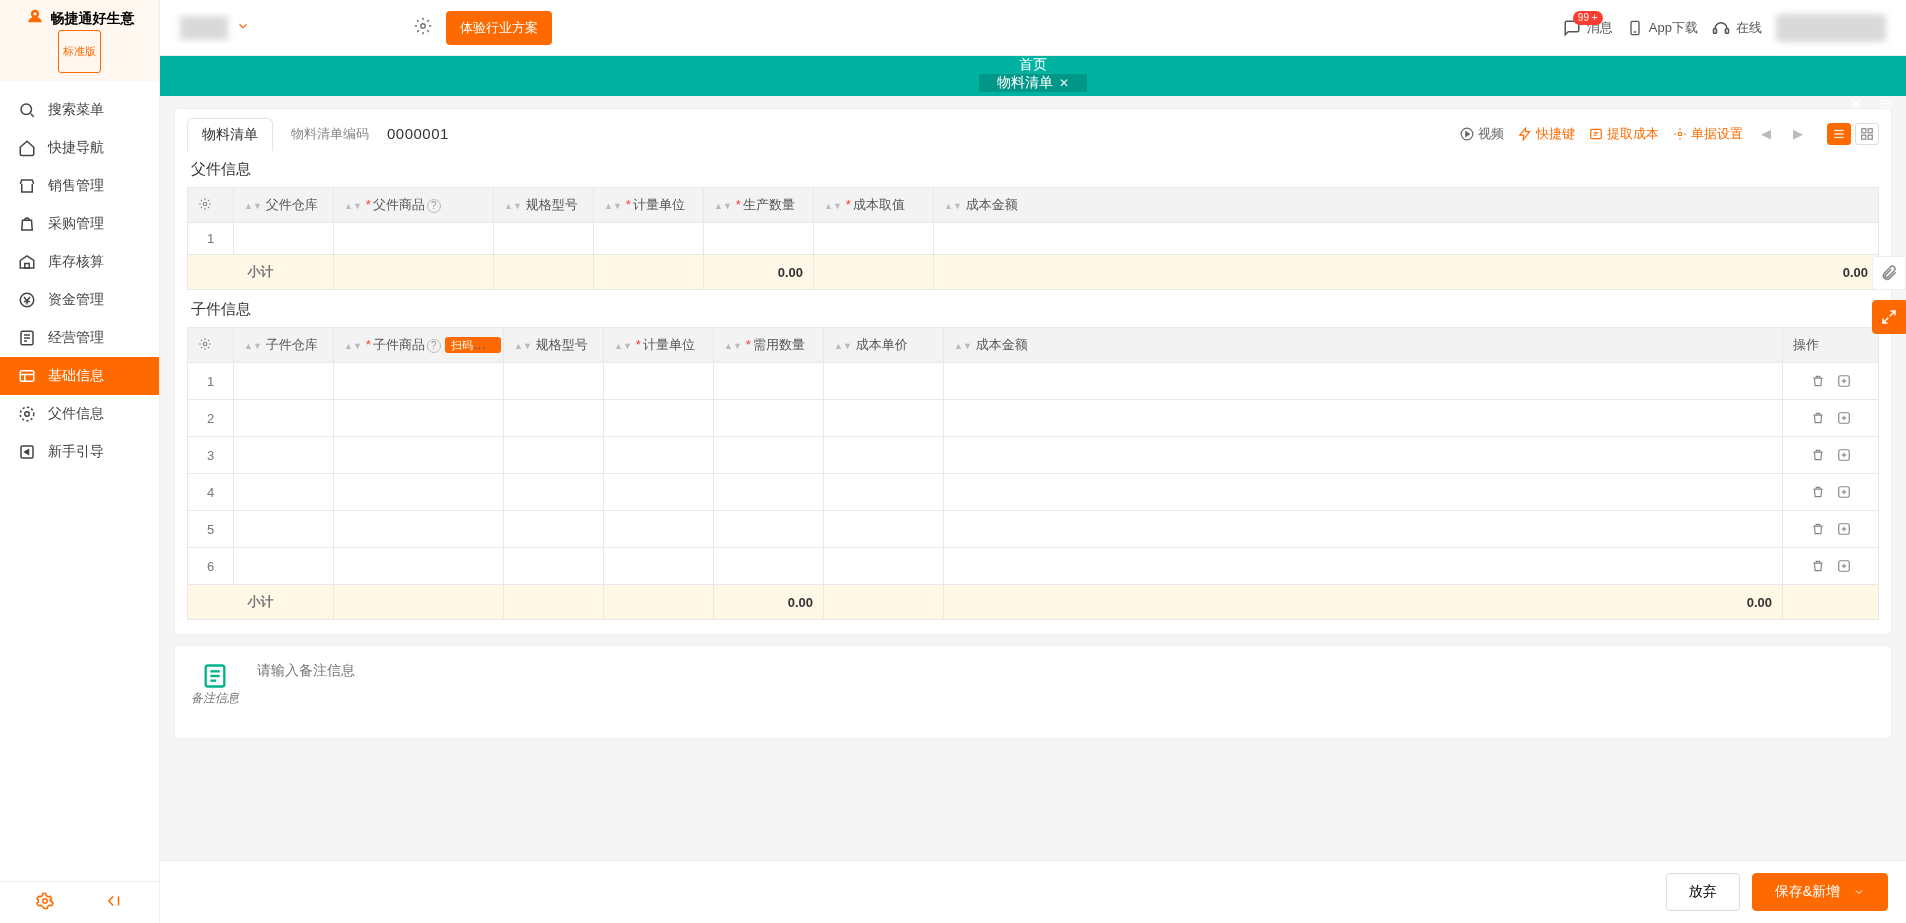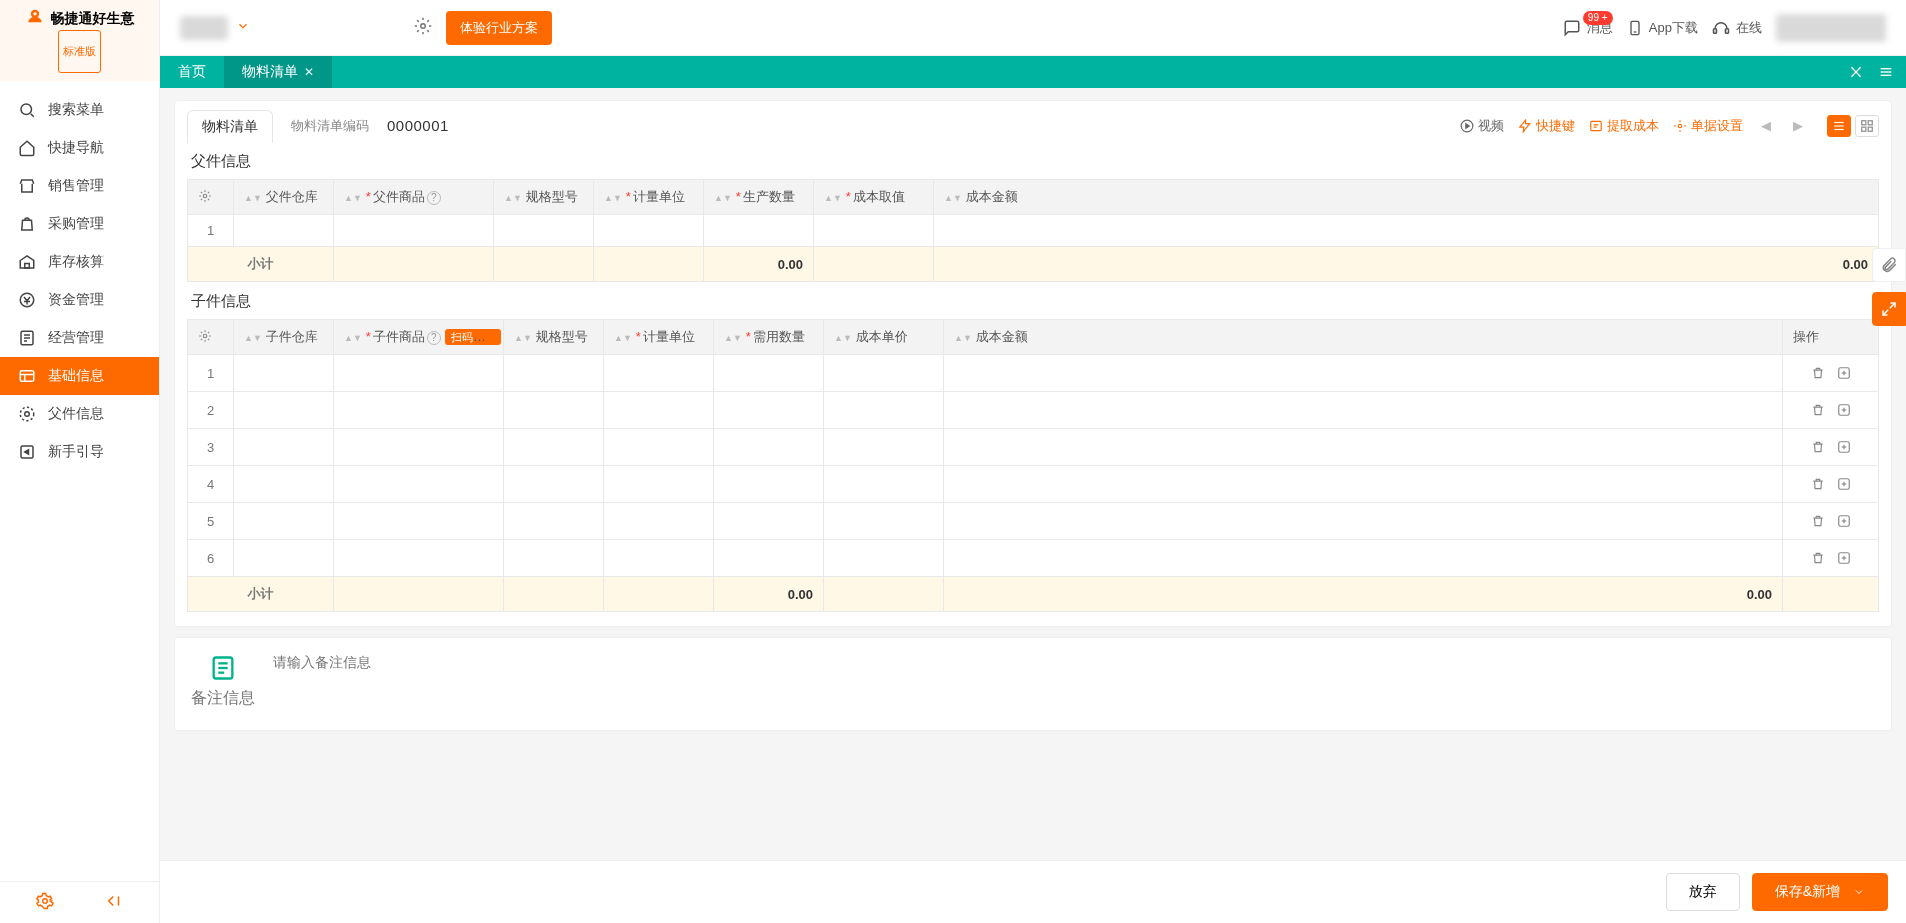--- a/index.html
+++ b/index.html
@@ -24,25 +24,25 @@
 
 
 .topbar { height: 56px; background: #fff; display: flex; align-items: center; padding: 0 20px; gap: 14px; border-bottom: 1px solid #eee; }
 .org-select { display: flex; align-items: center; gap: 8px; min-width: 220px; cursor: pointer; }
 .org-blur { width: 48px; height: 24px; background: #d9d9d9; filter: blur(3px); border-radius: 3px; }
 .chevron { color: #ff6a00; }
 .gear { color: #777; cursor: pointer; }
 .exp-btn { background: #ff6a00; color: #fff; border: none; padding: 8px 14px; border-radius: 4px; cursor: pointer; font-size: 13px; }
 .topbar-spacer { flex: 1; }
 .tb-item { display: flex; align-items: center; gap: 6px; color: #555; cursor: pointer; position: relative; }
-.badge { position: absolute; top: -8px; left: 20px; background: #ff3b30; color: #fff; font-size: 10px; border-radius: 10px; padding: 0 5px; line-height: 14px; }
+.badge { position: absolute; top: -8px; left: 10px; background: #ff3b30; color: #fff; font-size: 10px; border-radius: 10px; padding: 0 5px; line-height: 14px; }
 .avatar-blur { width: 110px; height: 28px; background: #d9d9d9; filter: blur(3px); border-radius: 4px; }
 
 
-.tabsrow { height: 32px; background: #00b3a1; display: flex; align-items: center; color: #fff; position: relative; }
+.tabsrow { height: 40px; background: #00b3a1; display: flex; align-items: center; color: #fff; position: relative; flex-direction: column; }
 .tab { padding: 0 18px; height: 100%; display: flex; align-items: center; gap: 6px; cursor: pointer; font-size: 14px; }
 .tab.home { background: #00b3a1; }
 .tab.active { background: #009688; }
 .tab-close { font-size: 12px; opacity: .9; }
 .tabs-right { margin-left: auto; display: flex; align-items: center; gap: 6px; padding-right: 8px; }
 .tabs-right .sq { width: 24px; height: 24px; display: inline-flex; align-items: center; justify-content: center; cursor: pointer; }
 
 
 .content { flex: 1; overflow: auto; padding: 12px 14px 0 14px; display: flex; flex-direction: column; gap: 10px; position: relative; }
 .panel { background: #fff; border: 1px solid #eee; border-radius: 4px; }
@@ -72,21 +72,21 @@
 .rn { text-align: center; color: #777; }
 .num { text-align: right; }
 .ops { text-align: center; }
 .iconbtn { display: inline-flex; width: 20px; height: 20px; align-items: center; justify-content: center; color: #888; cursor: pointer; margin: 0 3px; border-radius: 3px; }
 
 .col-gear { width: 46px; text-align: center; }
 .col-ops { width: 96px; text-align: center; }
 
 
 .notes { display: flex; gap: 18px; padding: 16px; }
-.notes-left { display: flex; flex-direction: column; align-items: center; gap: 6px; color: #777; font-size: 16px; }
+.notes-left { display: flex; flex-direction: column; align-items: center; color: #777; font-size: 12px; font-style: italic; }
 .notes-left svg { color: #00b38a; }
 .notes textarea { flex: 1; border: none; resize: none; height: 60px; font-size: 14px; outline: none; color: #555; }
 
 
 .footer { background: #fff; border-top: 1px solid #eee; padding: 12px 18px; display: flex; justify-content: flex-end; gap: 12px; }
 .btn { padding: 9px 22px; border-radius: 4px; font-size: 14px; cursor: pointer; border: 1px solid #ddd; background: #fff; }
 .btn.primary { background: #ff6a00; border-color: #ff6a00; color: #fff; display: inline-flex; align-items: center; gap: 13px; }
 
 
 .rail { position: absolute; right: 0; top: 160px; display: flex; flex-direction: column; gap: 10px; }

